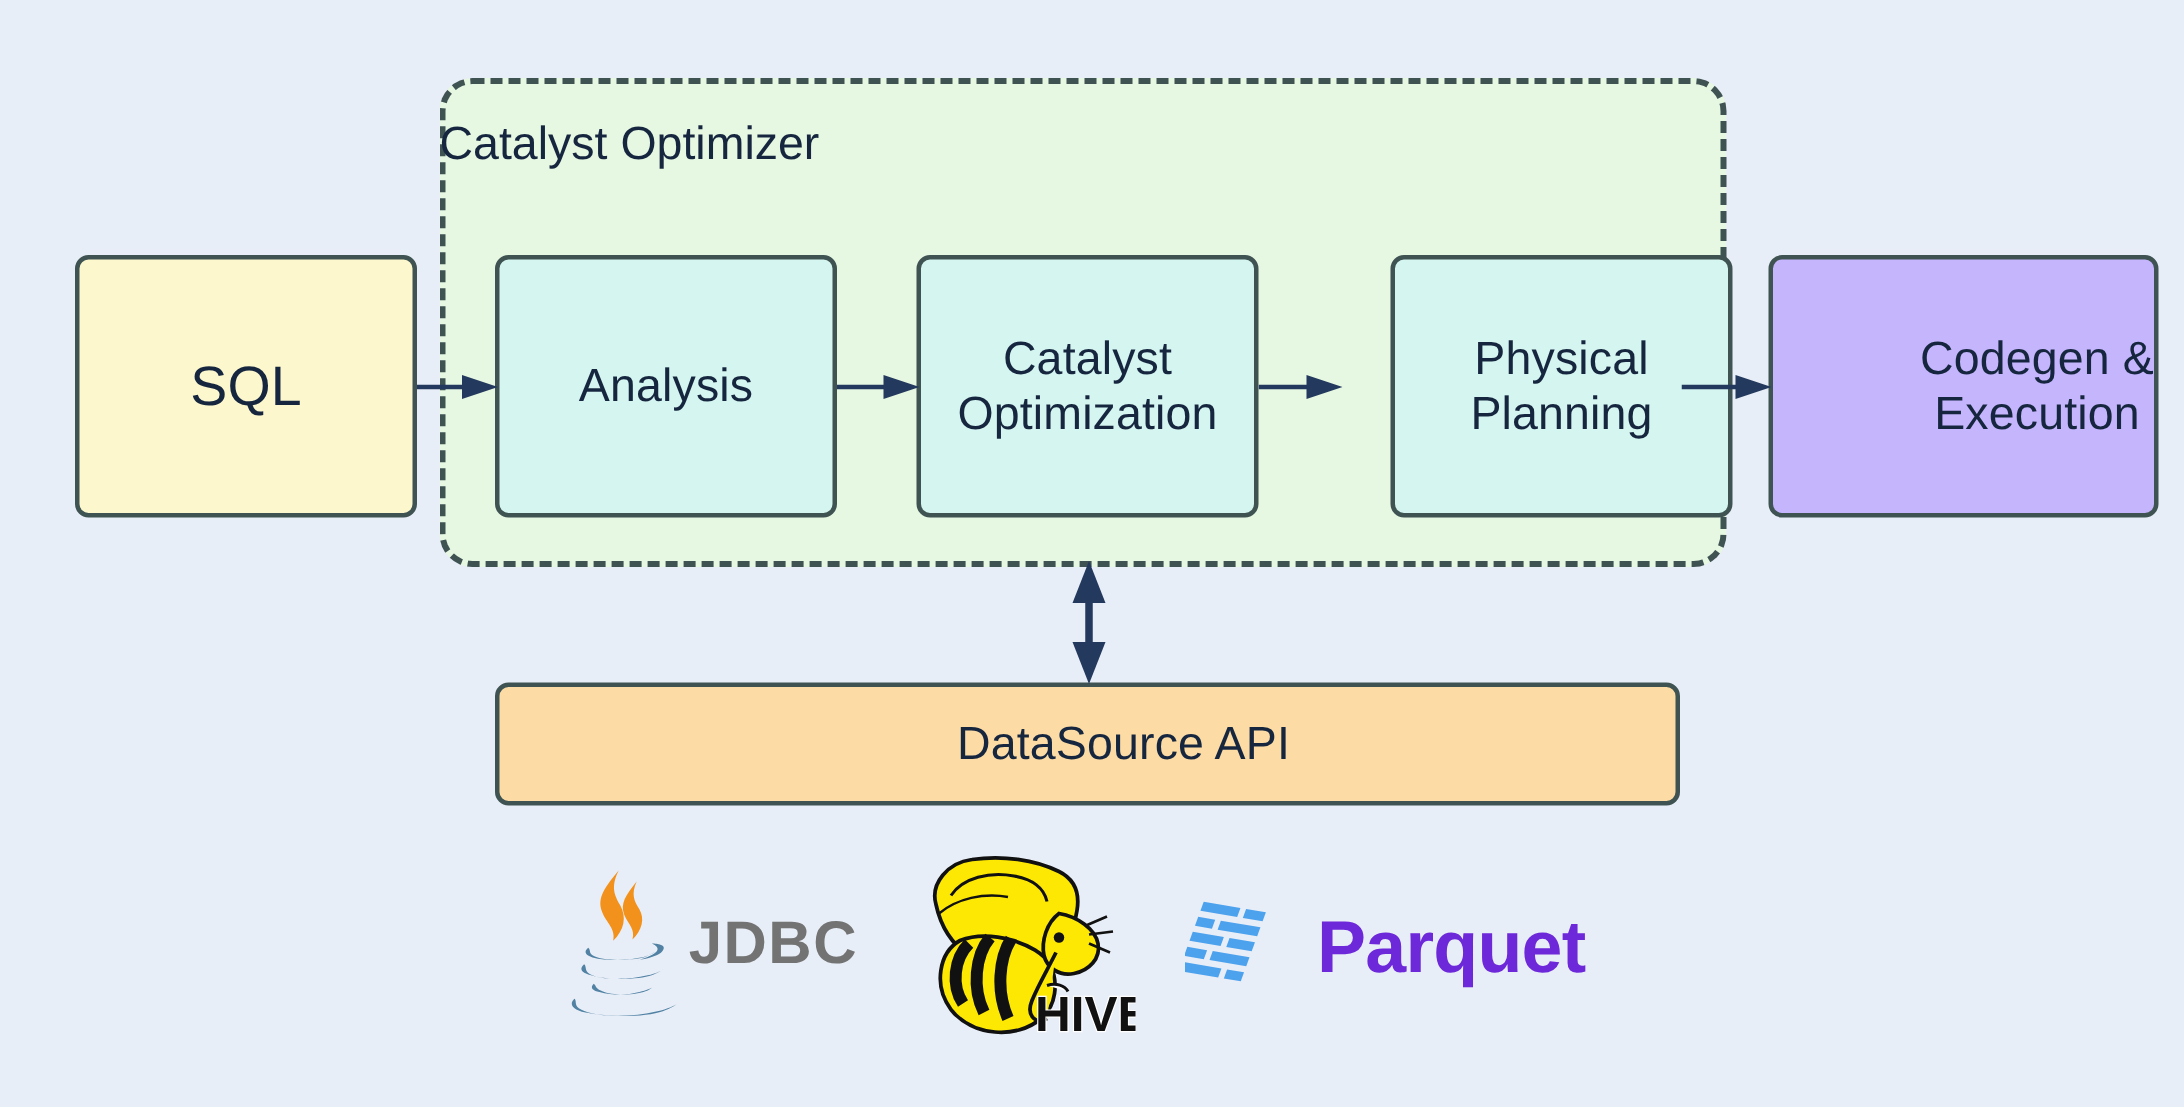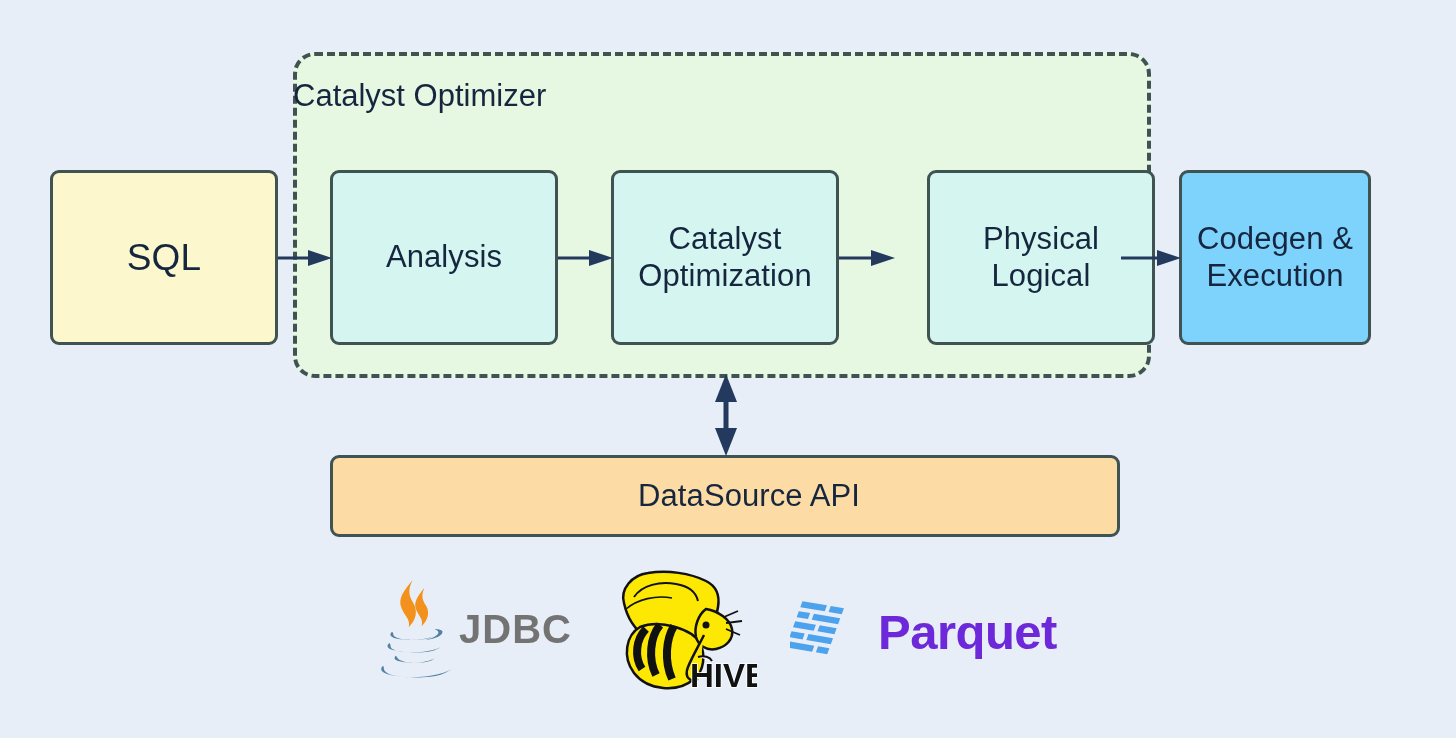--- a/index.html
+++ b/index.html
@@ -70,23 +70,24 @@
     background: #d4f5f0;
     font-size: 31px;
   }
   #node-physical {
     left: 893px; top: 170px; width: 228px; height: 175px;
     background: #d4f5f0;
     font-size: 31px;
     margin-left: 34px;
   }
   #node-codegen {
-    left: 1179px; top: 170px; width: 192px; height: 175px;
-    background: #7dd3fc;
-    font-size: 31px;
+    left: 1179px; top: 170px; width: 260px; height: 175px;
+    background: #c4b5fd;
+    font-size: 31px;
+    justify-content: flex-end;
   }
   #node-datasource {
     left: 330px; top: 455px; width: 790px; height: 82px;
     background: #fcdca4;
     font-size: 31px;
     padding-left: 48px;
   }
 
   .node span { display: block; }
 
@@ -161,21 +162,21 @@
   <div class="node" id="node-logical">
     <div>
       <span>Catalyst</span>
       <span>Optimization</span>
     </div>
   </div>
 
   <div class="node" id="node-physical">
     <div>
       <span>Physical</span>
-      <span>Logical</span>
+      <span>Planning</span>
     </div>
   </div>
 
   <div class="node" id="node-codegen">
     <div>
       <span>Codegen &amp;</span>
       <span>Execution</span>
     </div>
   </div>
 

